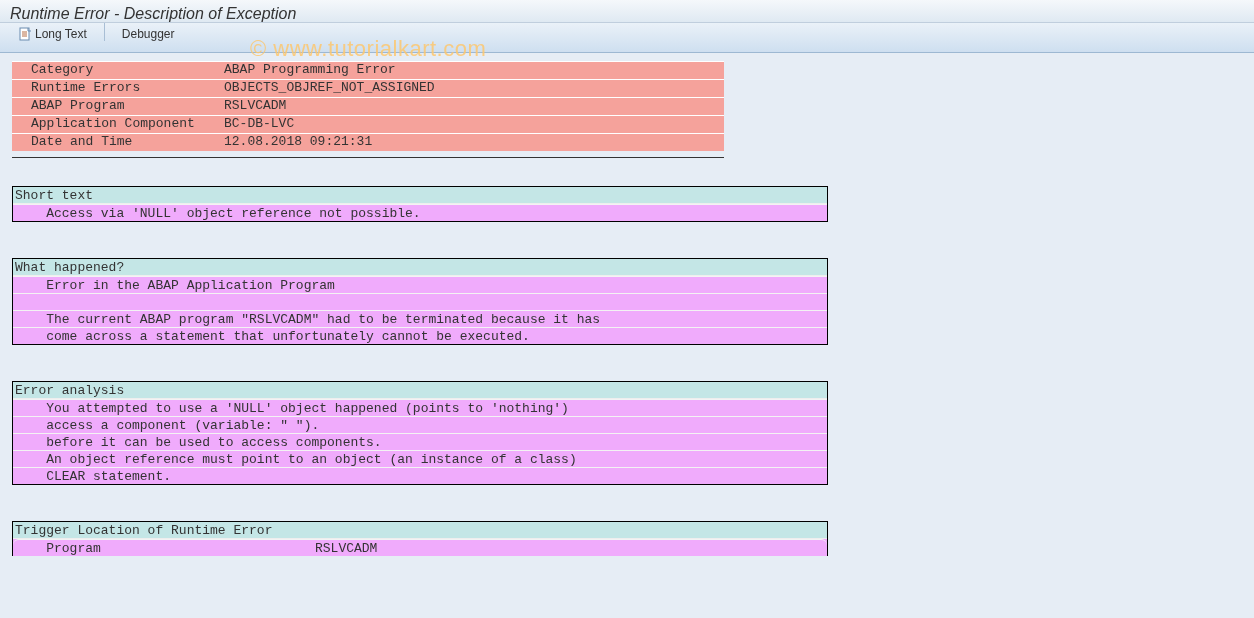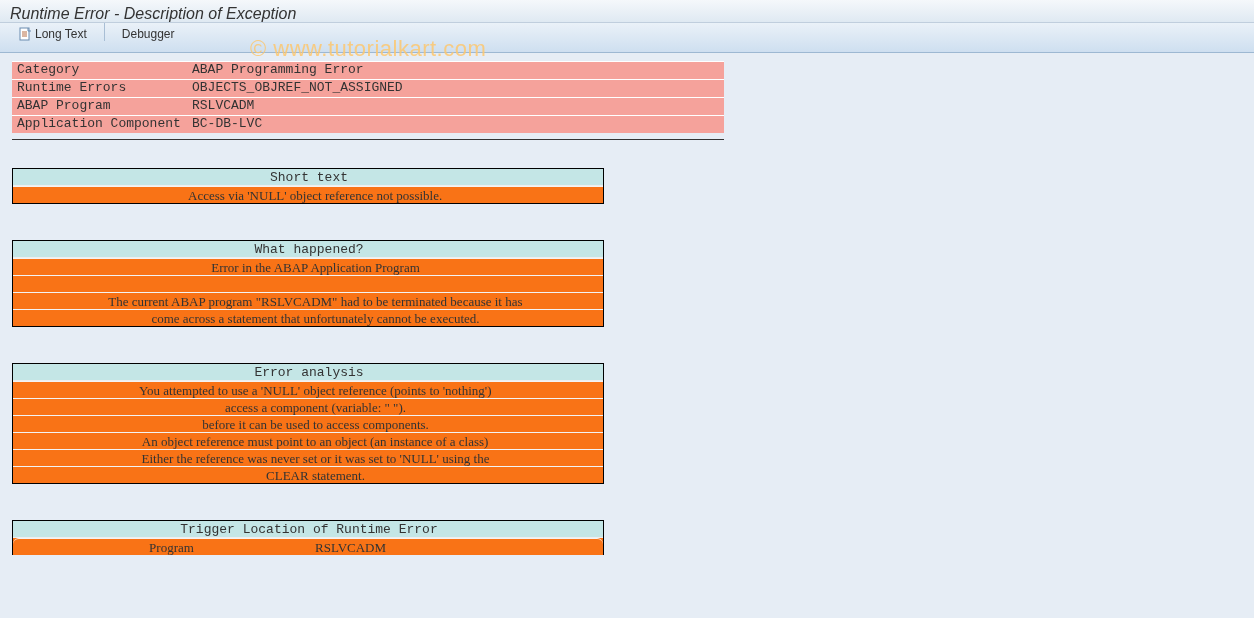--- a/index.html
+++ b/index.html
@@ -63,57 +63,56 @@
       display: flex;
       height: 18px;
       font-family: "Courier New", monospace;
       font-size: 13px;
       color: #333;
       background: #f5a29b;
       border-top: 1px solid #ffffff;
     }
     .summary-row .key {
       width: 180px;
-      padding-left: 5px;
+      padding-left: 19px;
       white-space: pre;
     }
     .summary-row .val {
       flex: 1;
       white-space: pre;
+      margin-left: 32px;
     }
     .summary-divider {
       width: 712px;
       border-top: 1px solid #333;
       margin-top: 4px;
       margin-bottom: 28px;
     }
     .panel {
-      width: 592px;
+      width: 816px;
       border: 1px solid #000;
       margin-bottom: 36px;
-      background: #f97316;
+      background: #f0abfc;
       font-family: "Courier New", monospace;
       font-size: 13px;
       color: #333;
-      text-align: center;
     }
     .panel-title {
       background: #c4e6e6;
       border-bottom: 1px solid #eee;
       height: 17px;
       padding-left: 2px;
       line-height: 17px;
     }
     .panel-line {
       height: 17px;
       line-height: 17px;
       padding-left: 2px;
       white-space: pre;
       border-top: 1px solid #f3f3f3;
-      font-family: Liberation Serif, serif;
     }
     .panel-line:first-of-type { border-top: none; }
     .panel-kv {
       display: flex;
       border-radius: 6px;
     }
     .panel-kv .k { width: 300px; white-space: pre; }
     .panel-kv .v { white-space: pre; }
 
     .watermark {
@@ -168,43 +167,46 @@
       <div class="val">OBJECTS_OBJREF_NOT_ASSIGNED</div>
     </div>
     <div class="summary-row">
       <div class="key">ABAP Program</div>
       <div class="val">RSLVCADM</div>
     </div>
     <div class="summary-row">
       <div class="key">Application Component</div>
       <div class="val">BC-DB-LVC</div>
     </div>
+    <div class="summary-row">
+      <div class="key">Date and Time</div>
+      <div class="val">12.08.2018 09:21:31</div>
+    </div>
   </div>
   <div class="summary-divider"></div>
 
   <div class="panel">
     <div class="panel-title">Short text</div>
     <div class="panel-line">    Access via 'NULL' object reference not possible.</div>
   </div>
 
   <div class="panel">
     <div class="panel-title">What happened?</div>
     <div class="panel-line">    Error in the ABAP Application Program</div>
     <div class="panel-line"> </div>
     <div class="panel-line">    The current ABAP program "RSLVCADM" had to be terminated because it has</div>
     <div class="panel-line">    come across a statement that unfortunately cannot be executed.</div>
   </div>
 
   <div class="panel">
     <div class="panel-title">Error analysis</div>
-    <div class="panel-line">    You attempted to use a 'NULL' object reference (points to 'nothing')</div>
+    <div class="panel-line">    You attempted to use a 'NULL' object happened (points to 'nothing')</div>
     <div class="panel-line">    access a component (variable: " ").</div>
     <div class="panel-line">    before it can be used to access components.</div>
     <div class="panel-line">    An object reference must point to an object (an instance of a class)</div>
-    <div class="panel-line">    Either the reference was never set or it was set to 'NULL' using the</div>
     <div class="panel-line">    CLEAR statement.</div>
   </div>
 
   <div class="panel" style="margin-bottom:17px; border-bottom:none;">
     <div class="panel-title">Trigger Location of Runtime Error</div>
     <div class="panel-line panel-kv">
       <span class="k">    Program</span>
       <span class="v">RSLVCADM</span>
     </div>
   </div>

